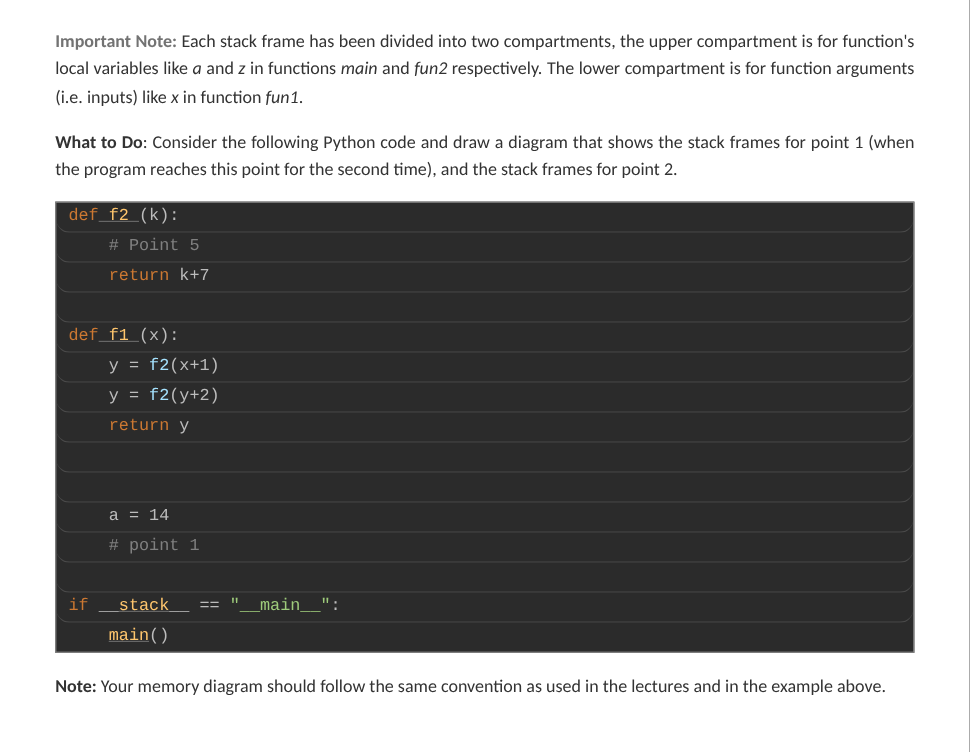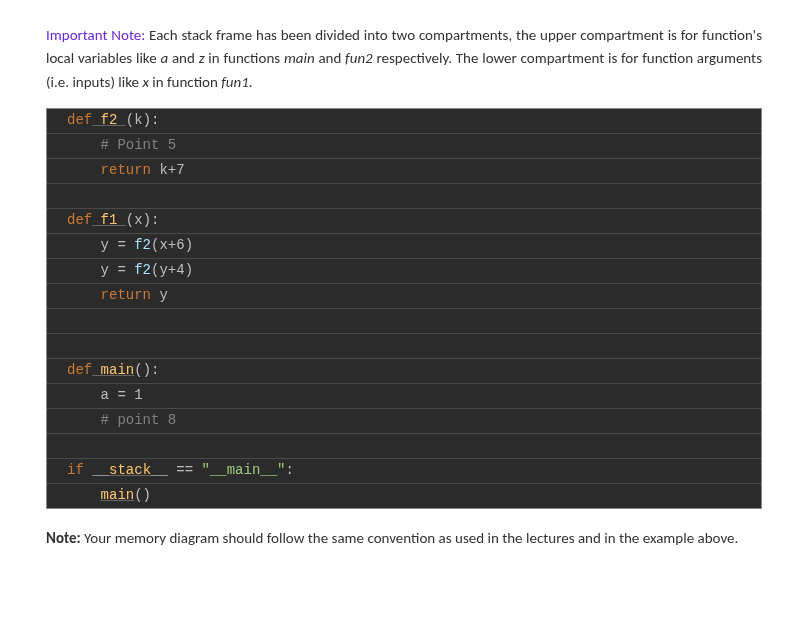--- a/index.html
+++ b/index.html
@@ -12,37 +12,38 @@
     width: 808px;
   }
   .page {
     padding: 24px 46px 20px 46px;
   }
   p {
     margin: 0 0 14px 0;
     line-height: 1.55;
     text-align: justify;
   }
-  .red-bold { color: #6d28d9; font-weight: normal; }
+  .red-bold { color: #737373; font-weight: bold; }
   .bold { font-weight: bold; }
   .ital { font-style: italic; }
 
   .code-box {
     border: 1px solid #888;
     background: #2b2b2b;
     color: #d6d6d6;
     font-family: Consolas, "Courier New", monospace;
     font-size: 14px;
     margin: 10px 0 18px 0;
   }
   .code-line {
     border-bottom: 1px solid #4a4a4a;
-    padding: 3px 20px;
+    padding: 3px 10px;
     white-space: pre;
     min-height: 18px;
+    border-radius: 11px;
   }
   .code-line:last-child { border-bottom: none; }
 
   .kw  { color: #cc7832; }      
   .fn  { color: #ffc66d; }      
   .fnn { color: #a6e3ff; }      
   .txt { color: #bcbcbc; }      
   .cmt { color: #808080; }      
   .str { color: #9ecb7b; }      
   .und { text-decoration: underline; text-decoration-color: #666; }
@@ -50,35 +51,37 @@
 </style>
 </head>
 <body>
 
 <div class="page">
 
   <p>
     <span class="red-bold">Important Note:</span><span> Each stack frame has been divided into two compartments, the upper compartment is for function's local variables like </span><span class="ital">a</span><span> and </span><span class="ital">z</span><span> in functions </span><span class="ital">main</span><span> and </span><span class="ital">fun2</span><span> respectively. The lower compartment is for function arguments (i.e. inputs) like </span><span class="ital">x</span><span> in function </span><span class="ital">fun1</span><span>.</span>
   </p>
 
+  <p>
+    <span class="bold">What to Do</span><span>: Consider the following Python code and draw a diagram that shows the stack frames for point 1 (when the program reaches this point for the second time), and the stack frames for point 2.</span>
+  </p>
 
   <div class="code-box">
     <div class="code-line"><span class="kw">def</span><span class="fn und"> f2 </span><span class="txt">(k):</span></div>
     <div class="code-line"><span class="cmt">    # Point 5</span></div>
     <div class="code-line"><span class="kw">    return</span><span class="txt"> k+7</span></div>
     <div class="code-line"><span></span></div>
     <div class="code-line"><span class="kw">def</span><span class="fn und"> f1 </span><span class="txt">(x):</span></div>
-    <div class="code-line"><span class="txt">    y = </span><span class="fnn">f2</span><span class="txt">(x+6)</span></div>
-    <div class="code-line"><span class="txt">    y = </span><span class="fnn">f2</span><span class="txt">(y+4)</span></div>
+    <div class="code-line"><span class="txt">    y = </span><span class="fnn">f2</span><span class="txt">(x+1)</span></div>
+    <div class="code-line"><span class="txt">    y = </span><span class="fnn">f2</span><span class="txt">(y+2)</span></div>
     <div class="code-line"><span class="kw">    return</span><span class="txt"> y</span></div>
     <div class="code-line"><span></span></div>
     <div class="code-line"><span></span></div>
-    <div class="code-line"><span class="kw">def</span><span class="fn und"> main</span><span class="txt">():</span></div>
-    <div class="code-line"><span class="txt">    a = 1</span></div>
-    <div class="code-line"><span class="cmt">    # point 8</span></div>
+    <div class="code-line"><span class="txt">    a = 14</span></div>
+    <div class="code-line"><span class="cmt">    # point 1</span></div>
     <div class="code-line"><span></span></div>
     <div class="code-line"><span class="kw">if</span><span class="txt"> __</span><span class="fn und">stack</span><span class="txt">__ == </span><span class="str">"__main__"</span><span class="txt">:</span></div>
     <div class="code-line"><span class="txt">    </span><span class="fn und">main</span><span class="txt">()</span></div>
   </div>
 
   <p>
     <span class="bold">Note:</span><span> Your memory diagram should follow the same convention as used in the lectures and in the example above.</span>
   </p>
 
 </div>

